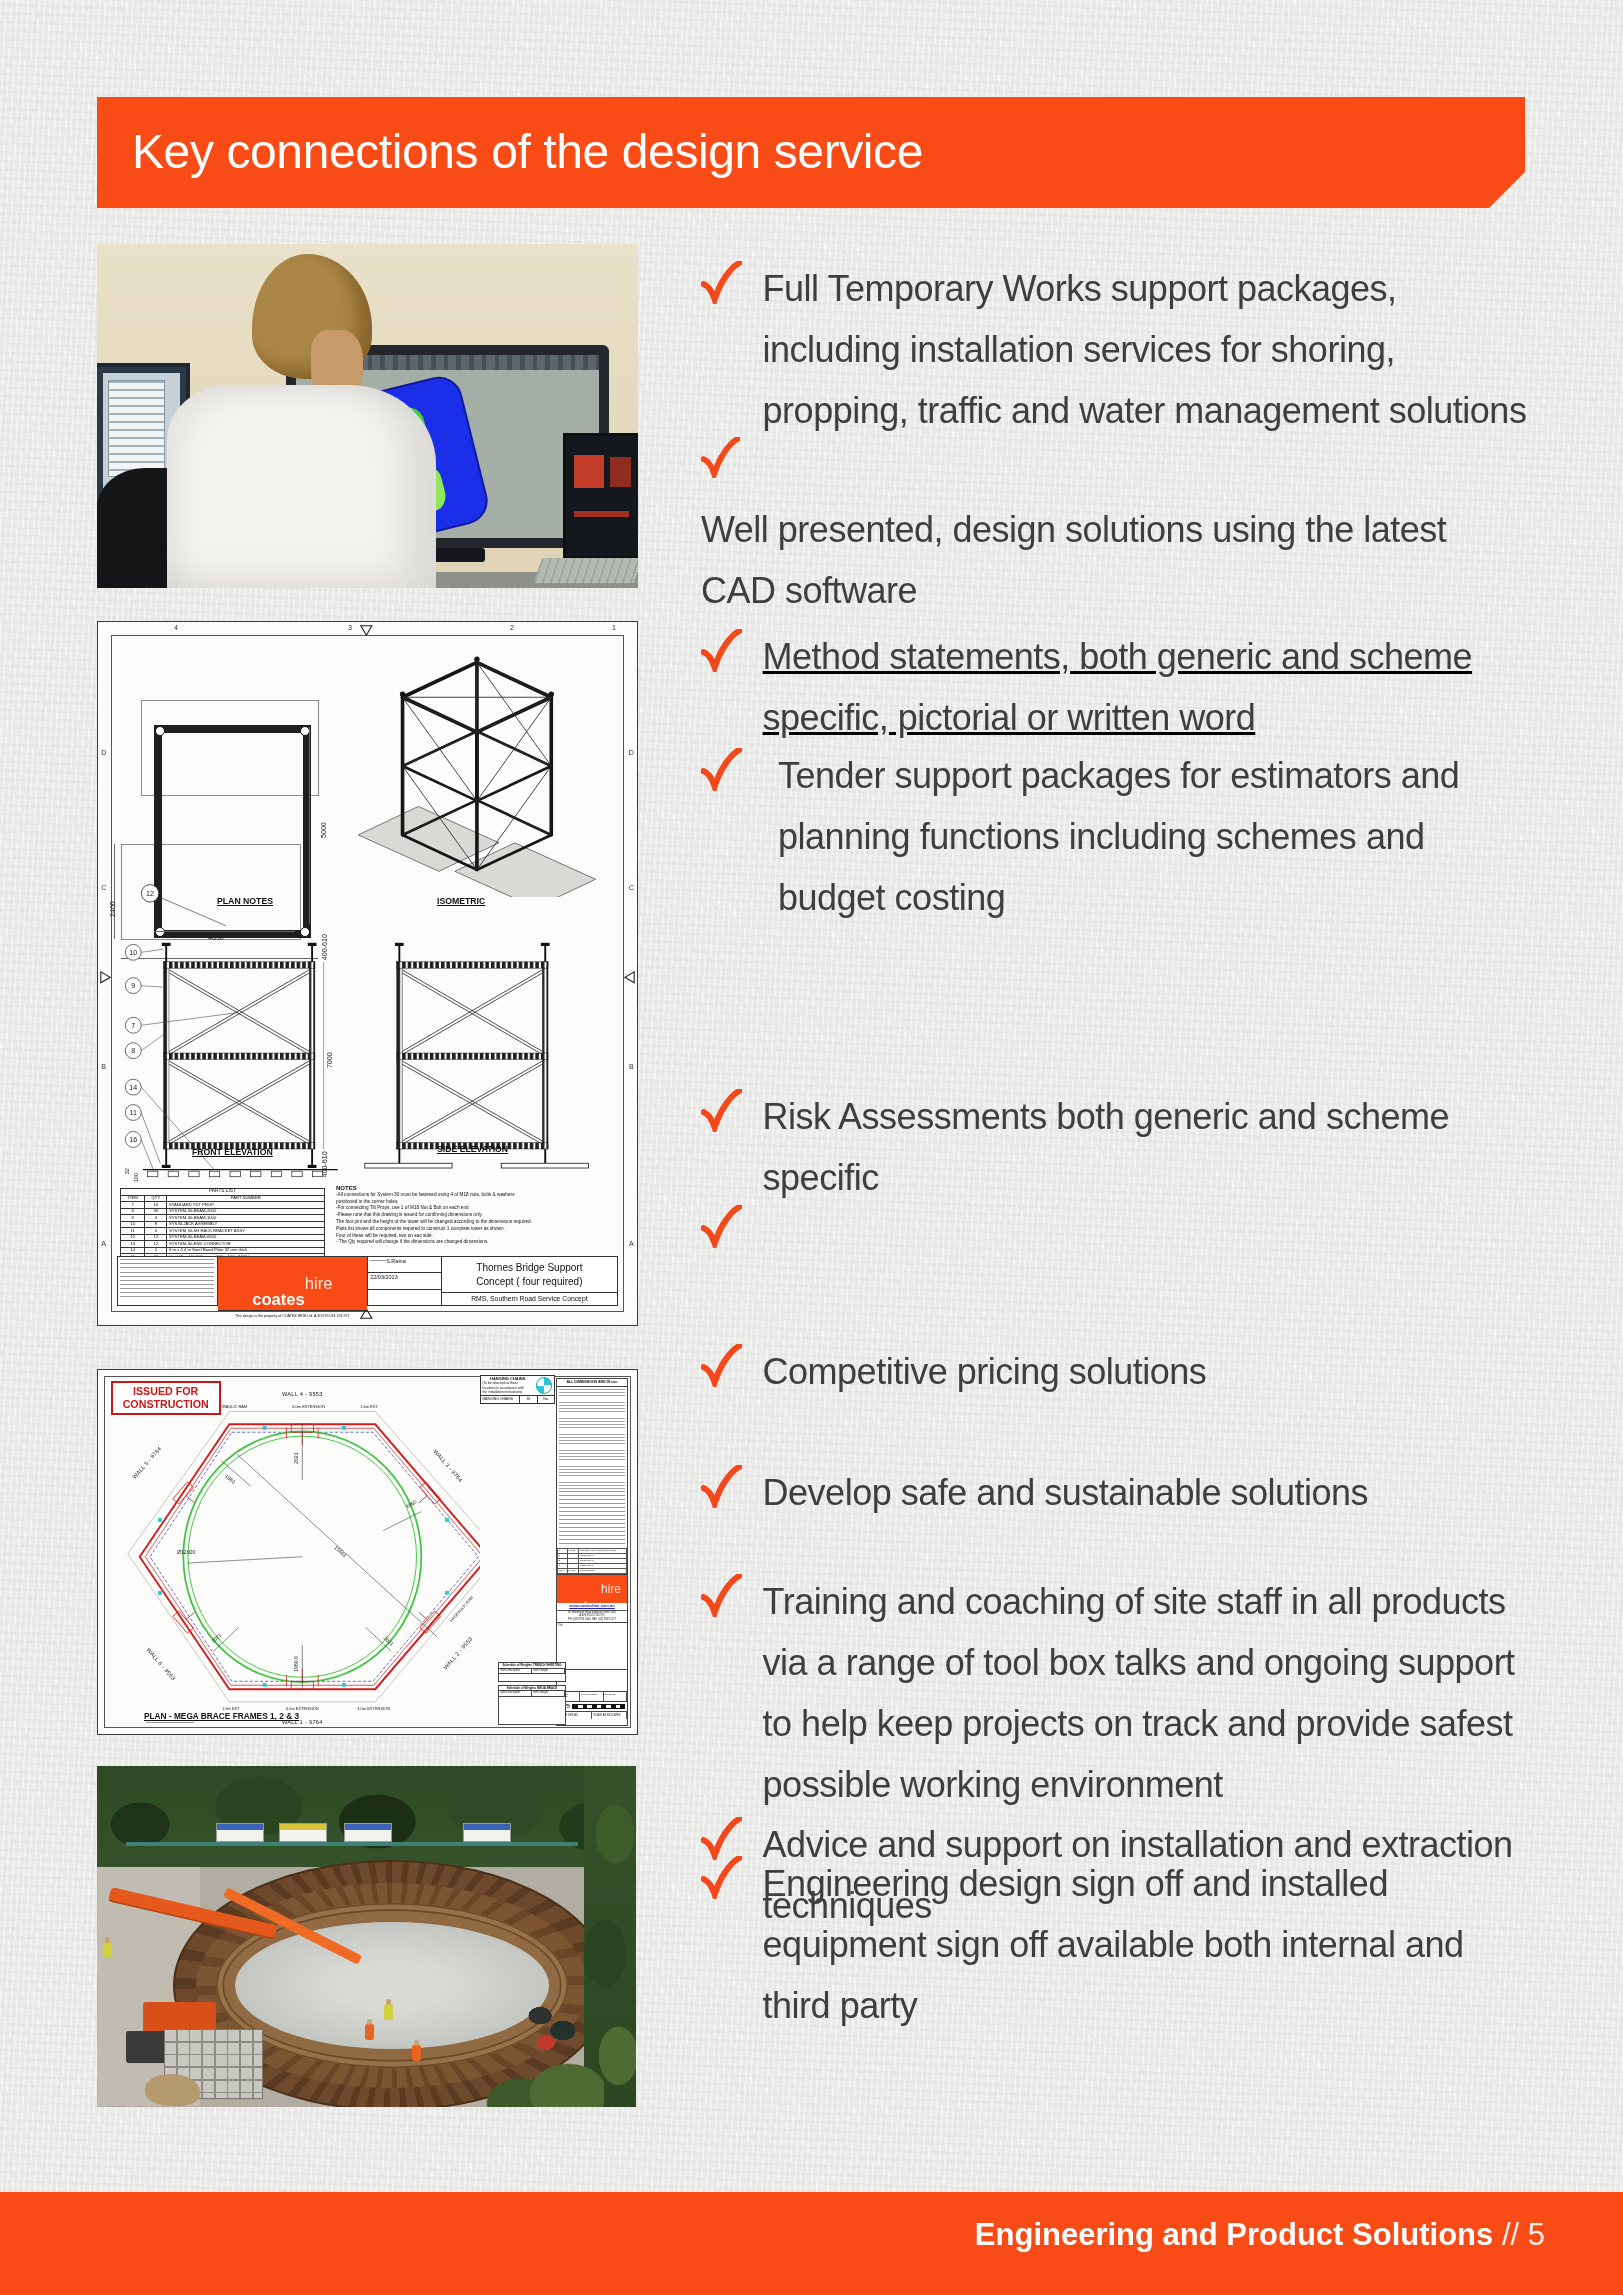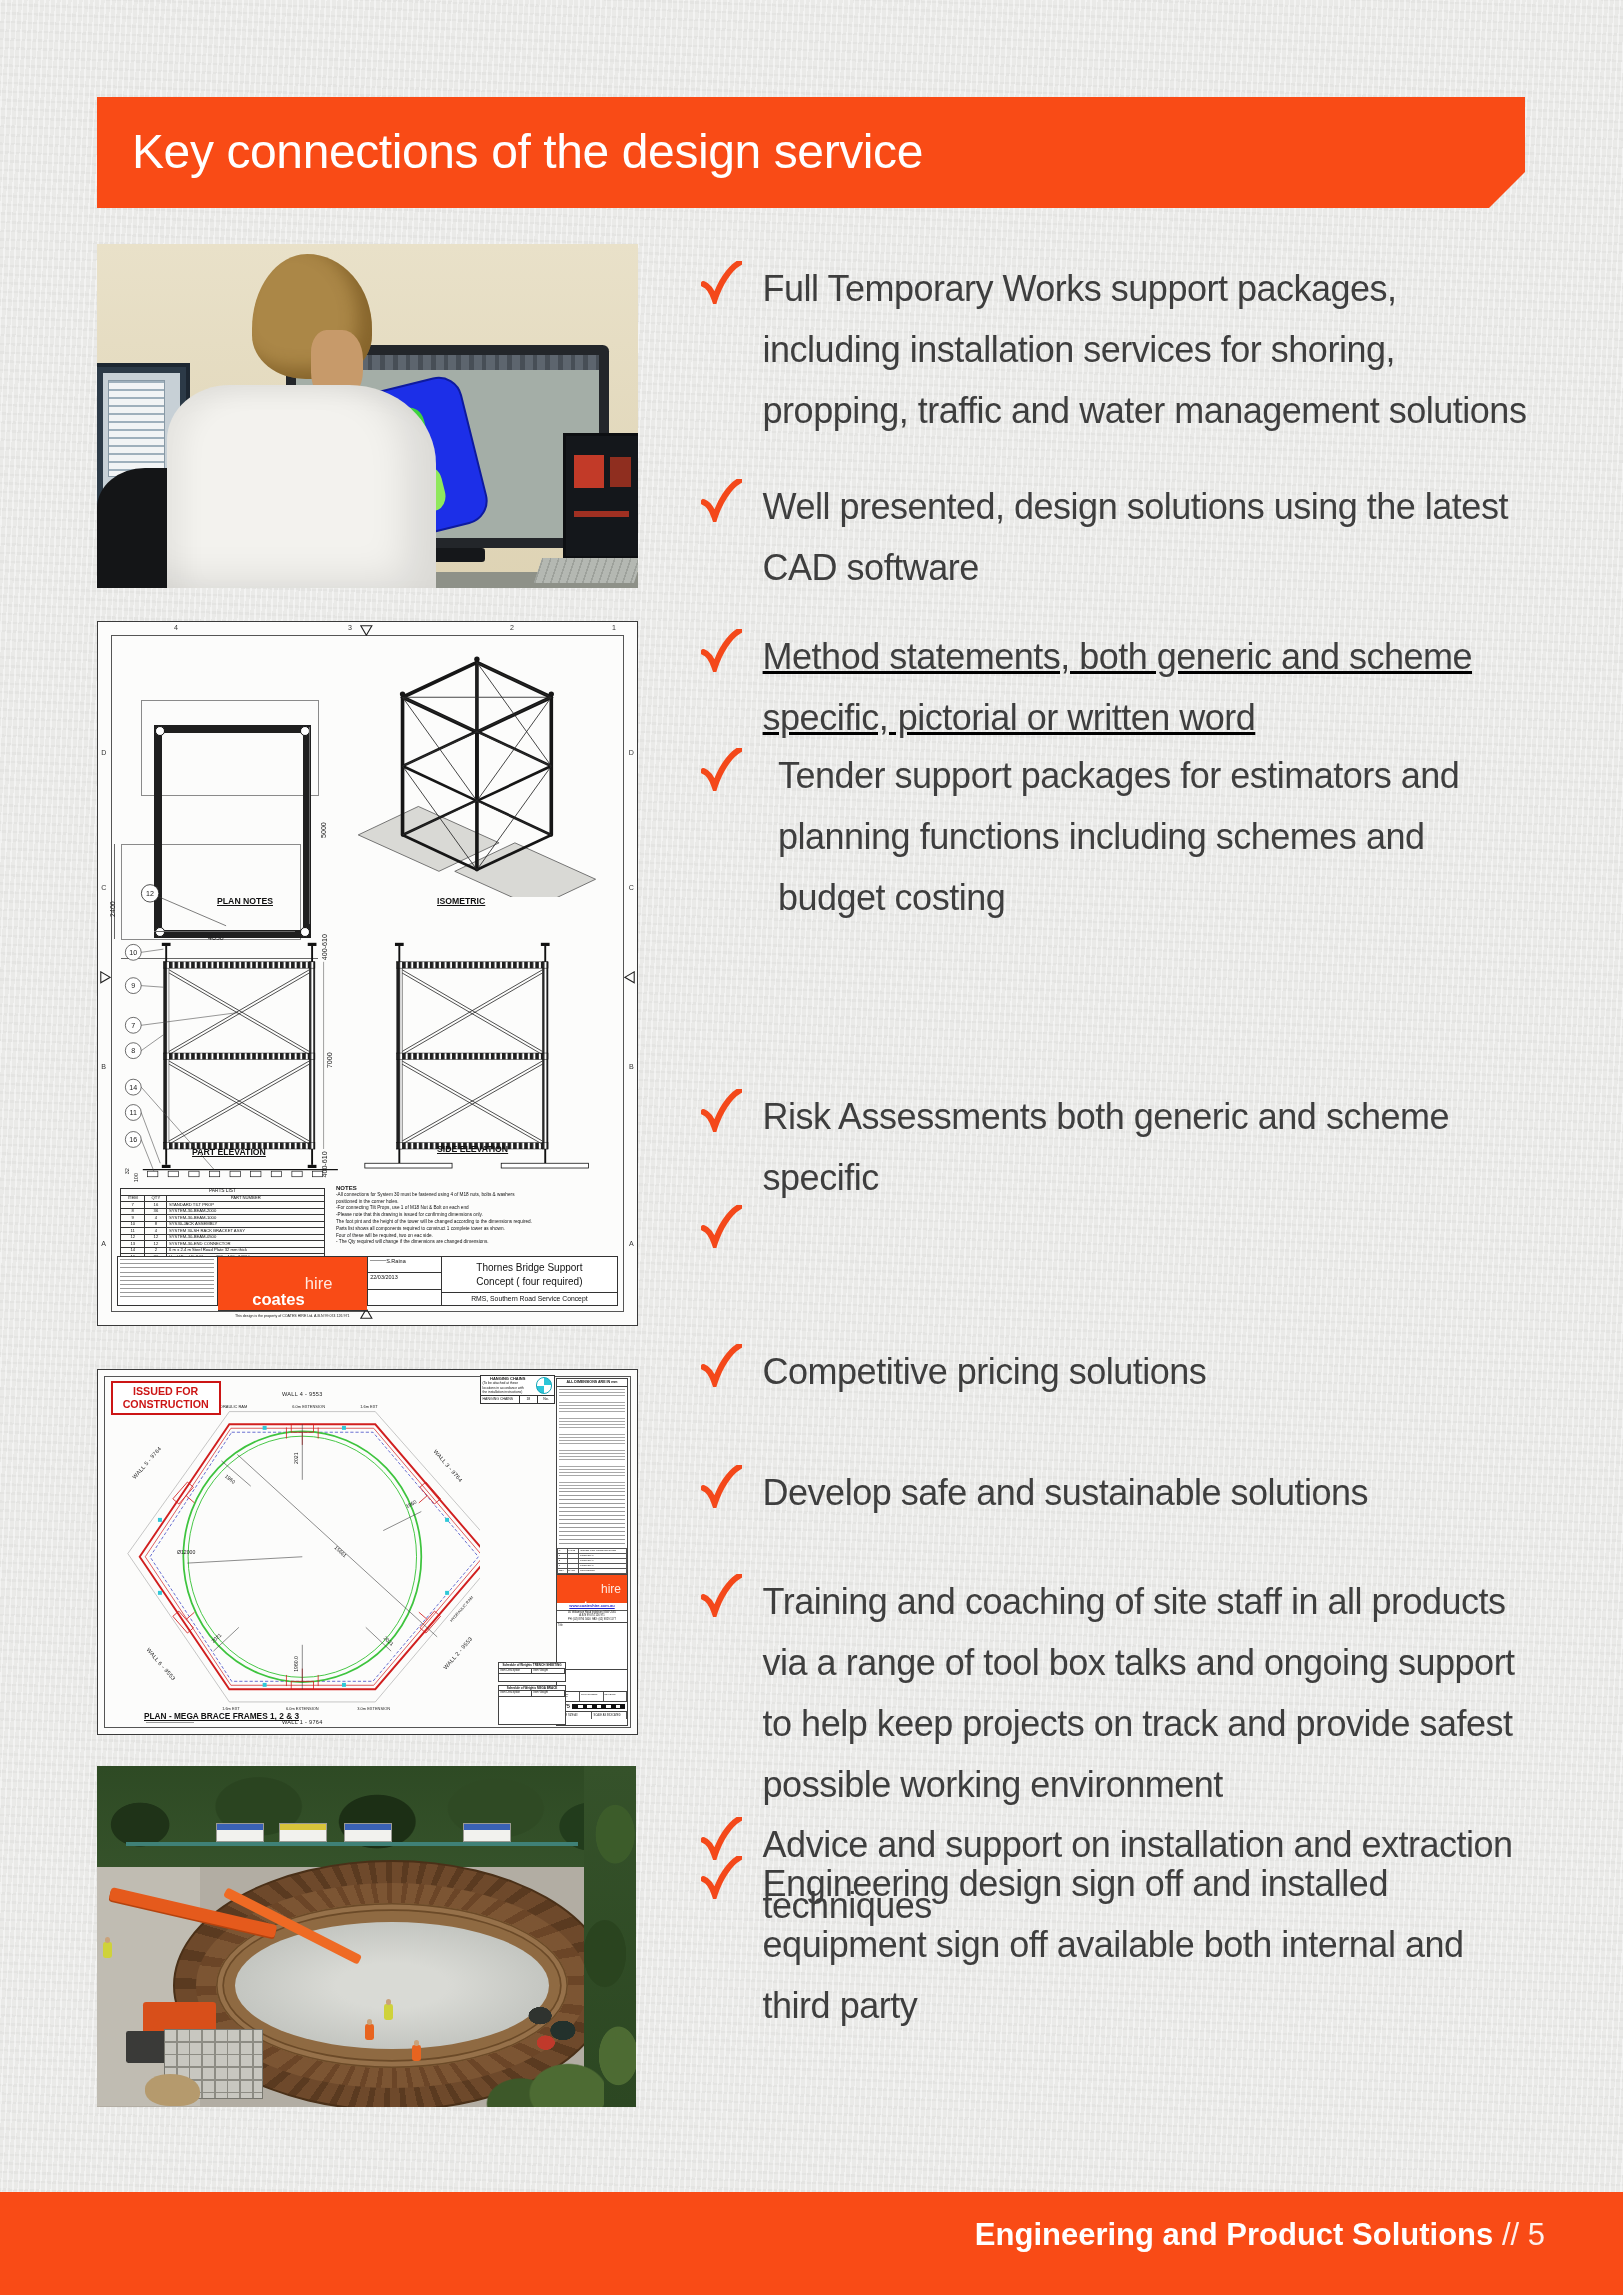--- a/index.html
+++ b/index.html
@@ -454,21 +454,21 @@
             <line x1="537.5" y1="264" x2="537.5" y2="282"></line>
         </g>
         <g fill="#111">
           <rect x="348" y="4" width="11" height="4"></rect>
             <rect x="532" y="4" width="11" height="4"></rect>
         </g>
         <rect x="310" y="282" width="110" height="6" fill="#fff" stroke="#111" stroke-width="1"></rect>
         <rect x="482" y="282" width="110" height="6" fill="#fff" stroke="#111" stroke-width="1"></rect>
       </g>
     </svg>
-    <div class="sheetlbl" style="left:94px;top:525px;">PART ELEVATION</div>
+    <div class="sheetlbl" style="left:94px;top:525px;">FRONT ELEVATION</div>
     <div class="sheetlbl" style="left:339px;top:522px;">SIDE ELEVATION</div>
 
     <table class="abs parts">
       <tbody>
           <tr>
             <th colspan="3" style="text-align:center;font-size:4.8px;">PARTS LIST</th>
           </tr>
       <tr>
         <th class="c">ITEM</th>
         <th class="c">QTY</th>
@@ -803,21 +803,21 @@
     <div class="p4-treesR"></div>
     <div class="p4-bush"></div>
   </div>
 
   <div class="abs check-item" style="top:258px;">
     <svg class="tick" viewBox="0 0 48 50">
         <path d="M3 27 C 9 29 13 36 16 45 C 22 26 33 9 45 2" fill="none" stroke="#F4481A" stroke-width="7" stroke-linecap="round"></path>
       </svg>
     <div class="check-text">Full Temporary Works support packages, including installation services for shoring, propping, traffic and water management solutions</div>
   </div>
-  <div class="abs check-item" style="top:476px;">
+  <div class="abs check-item" style="top:434px;flex-direction:column;">
     <svg class="tick" viewBox="0 0 48 50">
         <path d="M3 27 C 9 29 13 36 16 45 C 22 26 33 9 45 2" fill="none" stroke="#F4481A" stroke-width="7" stroke-linecap="round"></path>
       </svg>
     <div class="check-text">Well presented, design solutions using the latest CAD software</div>
   </div>
   <div class="abs check-item" style="top:626px;text-decoration:underline;">
     <svg class="tick" viewBox="0 0 48 50">
         <path d="M3 27 C 9 29 13 36 16 45 C 22 26 33 9 45 2" fill="none" stroke="#F4481A" stroke-width="7" stroke-linecap="round"></path>
       </svg>
     <div class="check-text">Method statements, both generic and scheme specific, pictorial or written word</div>

